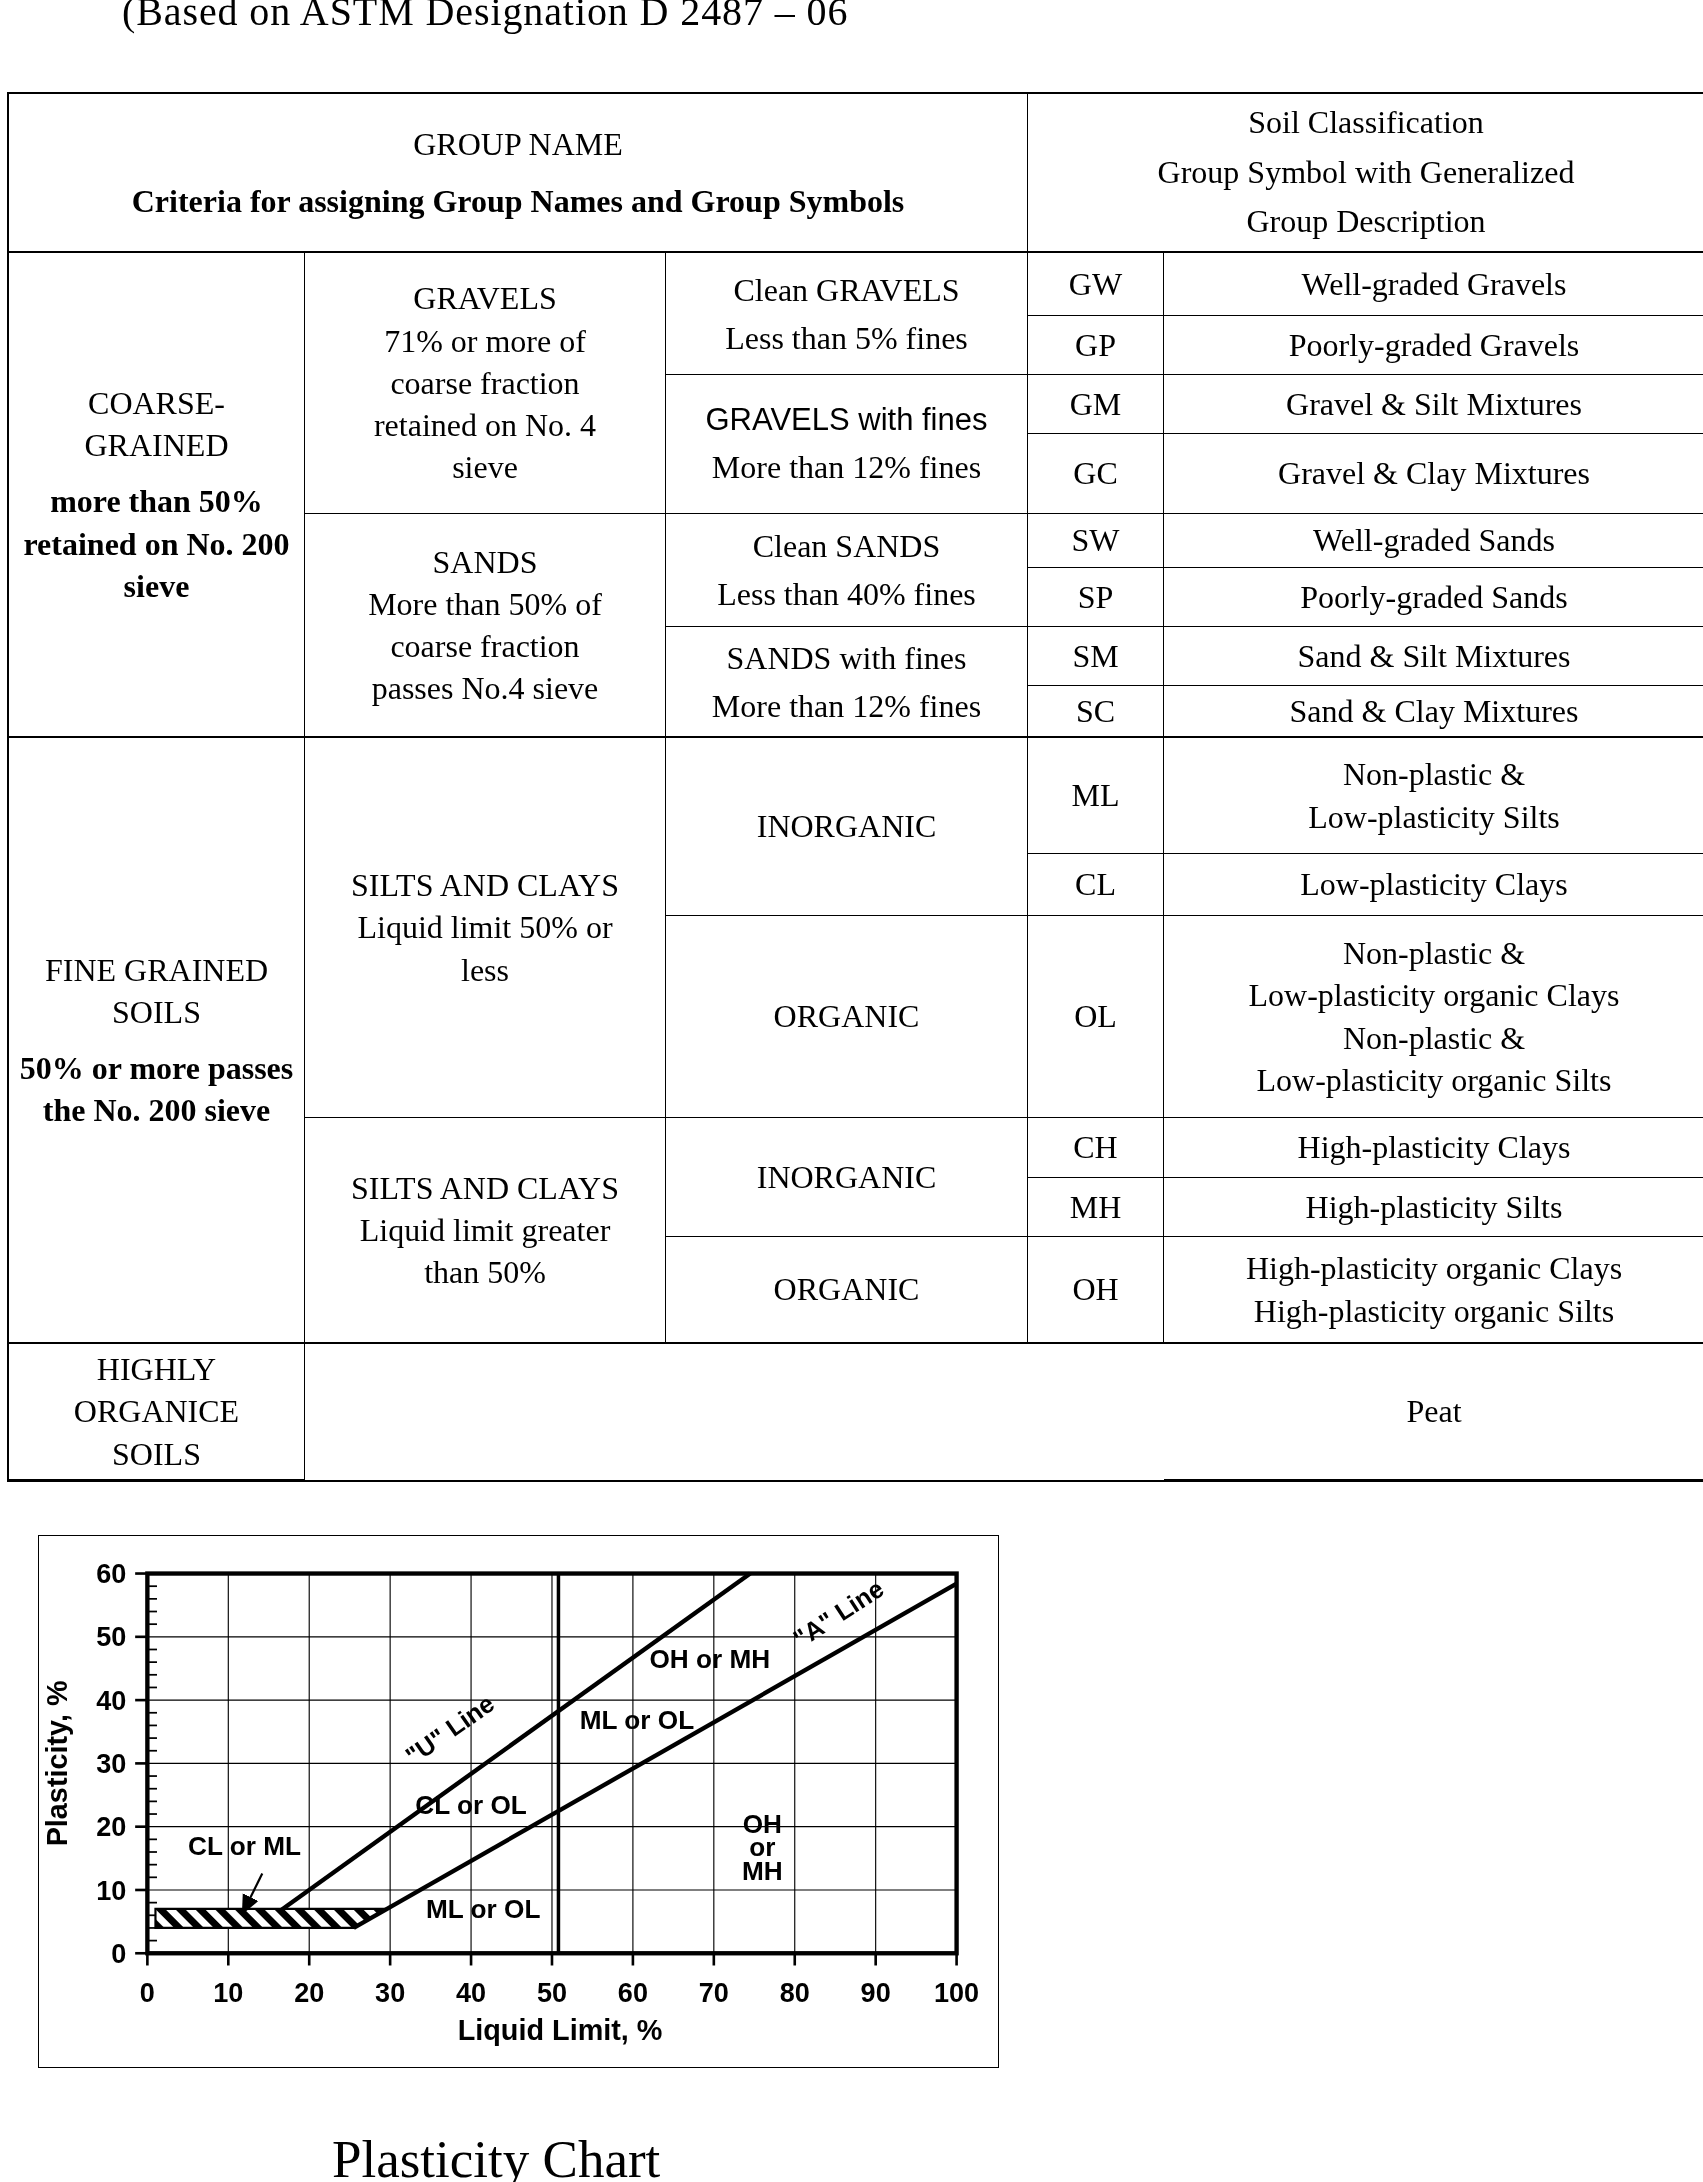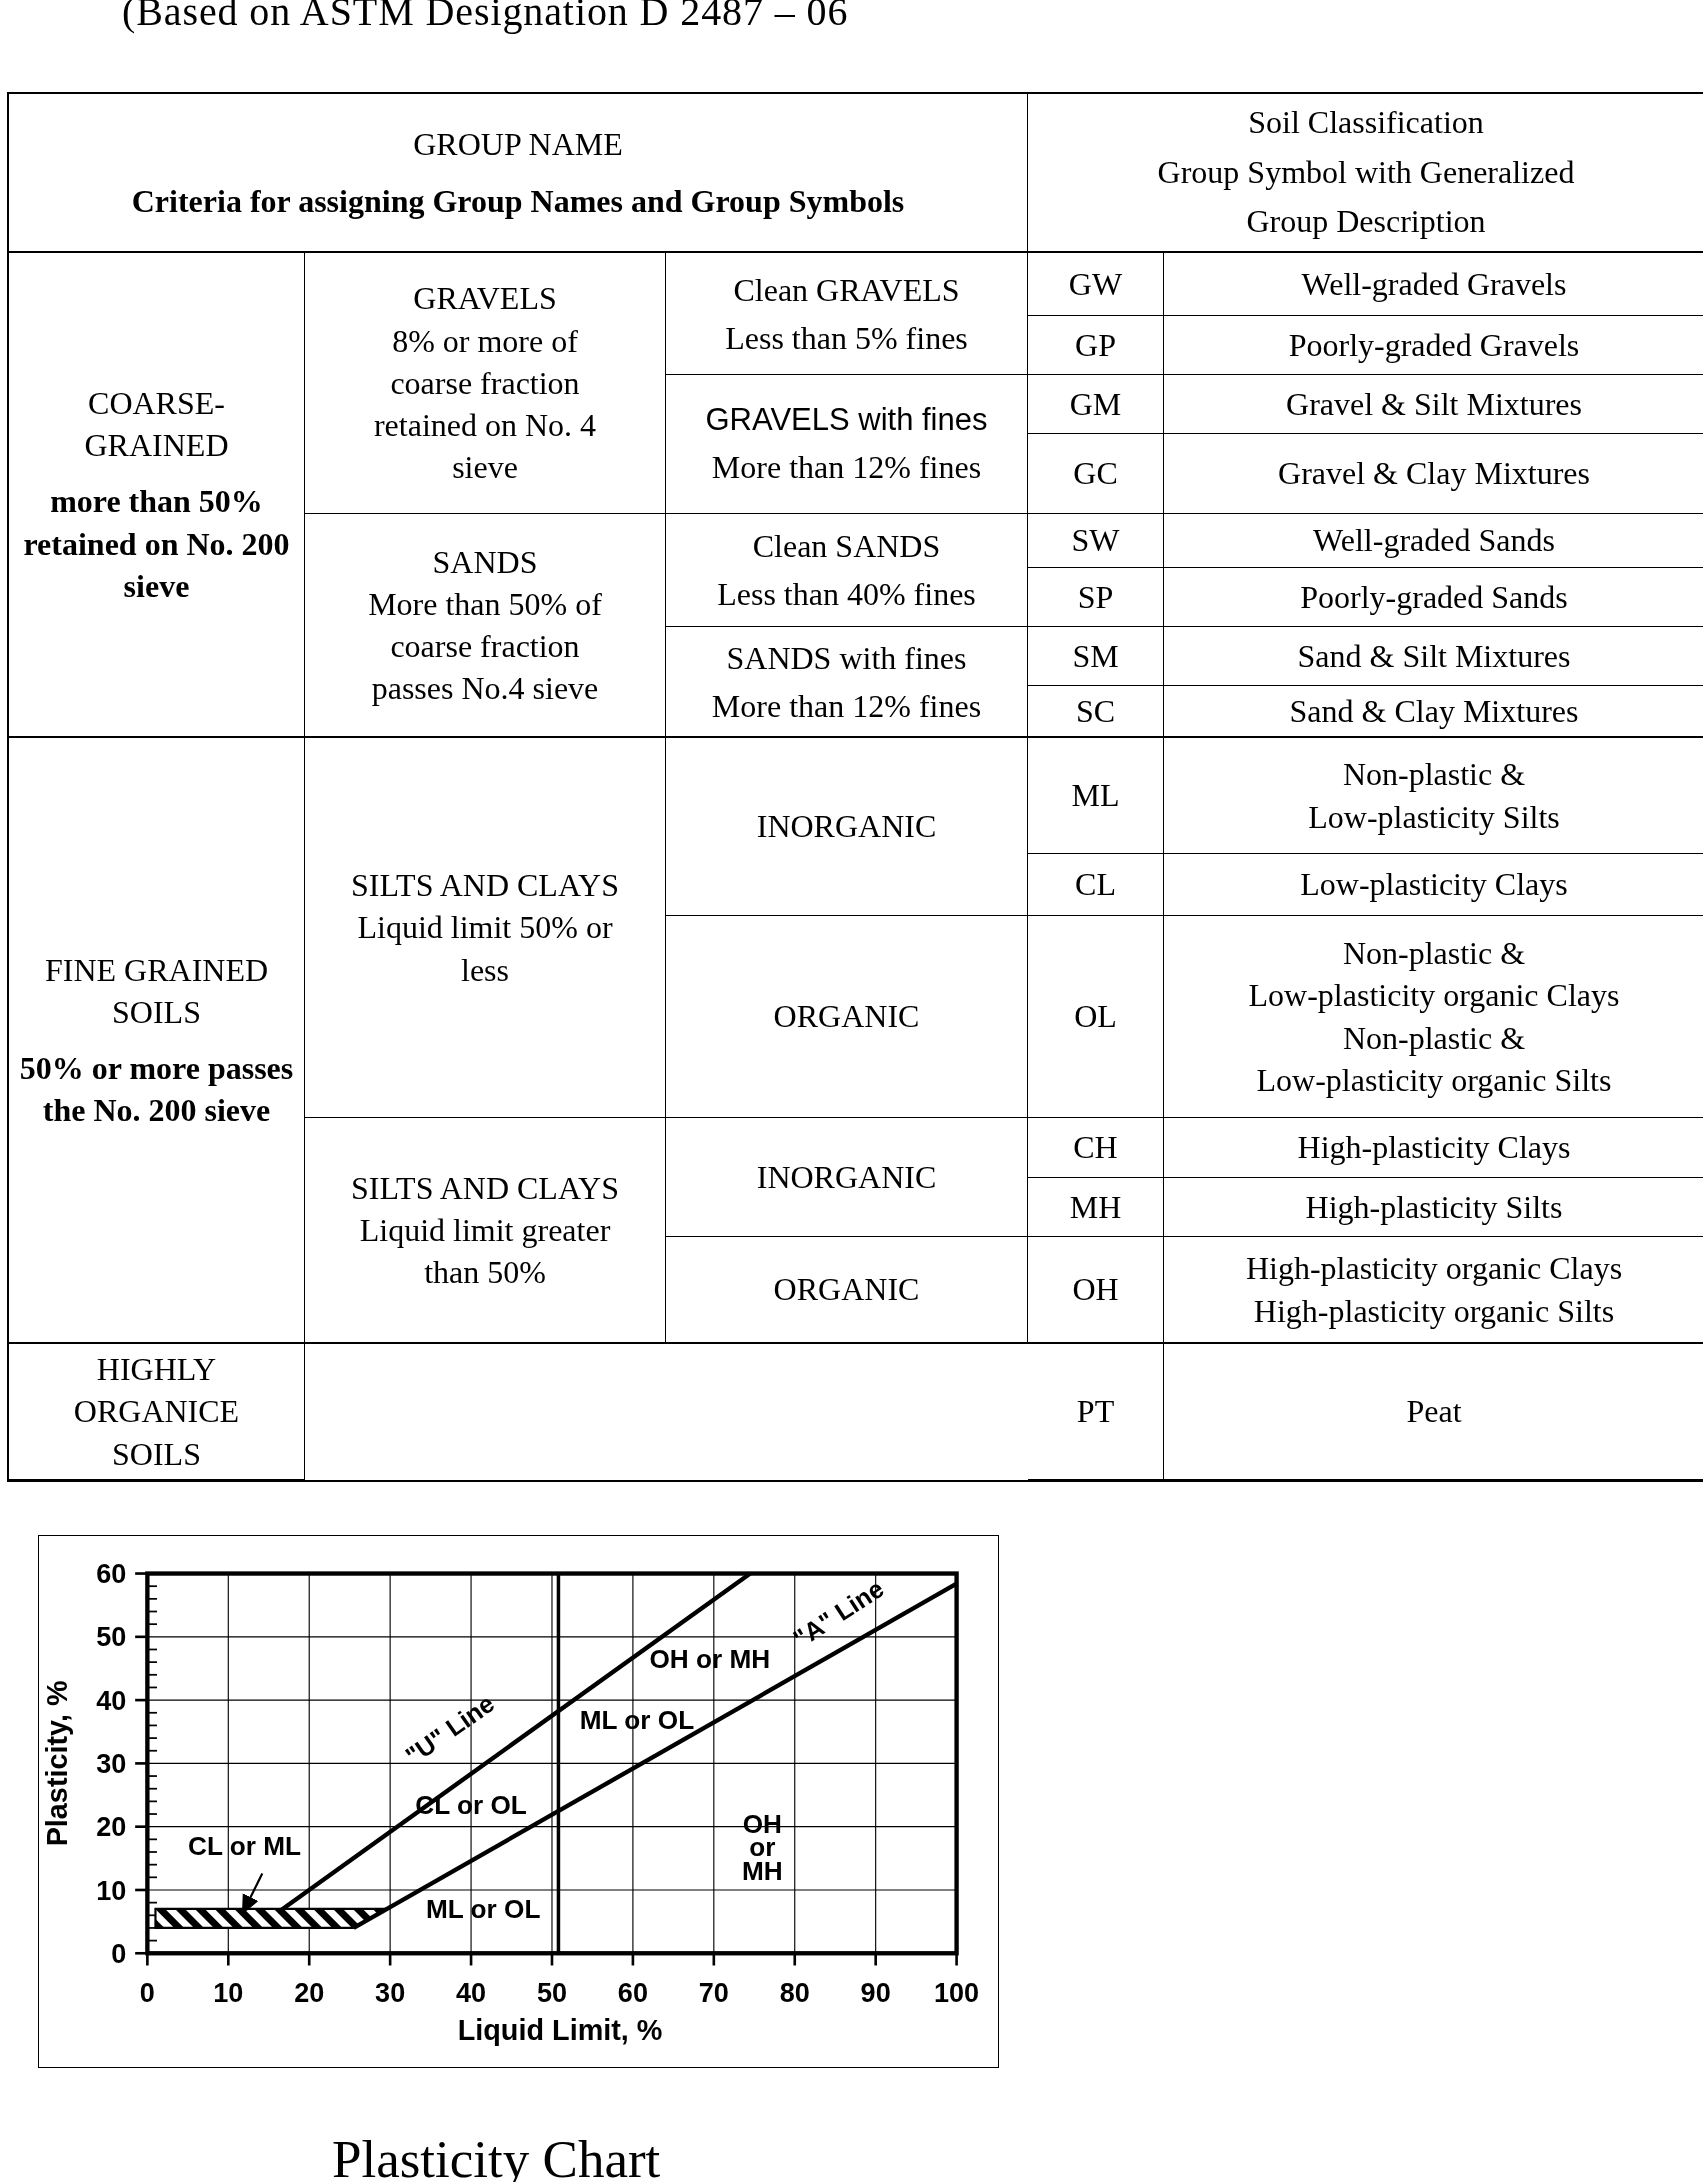--- a/index.html
+++ b/index.html
@@ -59,21 +59,21 @@
 Group Description</div>
 
     <div class="cell b3" style="grid-column:1;grid-row:2/10">
       <span class="pre">COARSE-
 GRAINED</span>
       <span class="pre gap-top">more than 50%
 retained on No. 200
 sieve</span>
     </div>
     <div class="cell pre" style="grid-column:2;grid-row:2/6">GRAVELS
-8% or more of
+71% or more of
 coarse fraction
 retained on No. 4
 sieve</div>
     <div class="cell b3 pre" style="grid-column:2;grid-row:6/10">SANDS
 More than 50% of
 coarse fraction
 passes No.4 sieve</div>
 
     <div class="cell pre loose" style="grid-column:3;grid-row:2/4">Clean GRAVELS
 Less than 5% fines</div>
@@ -135,21 +135,20 @@
     <div class="cell" style="grid-column:5;grid-row:13">High-plasticity Clays</div>
     <div class="cell" style="grid-column:4;grid-row:14">MH</div>
     <div class="cell" style="grid-column:5;grid-row:14">High-plasticity Silts</div>
     <div class="cell b3" style="grid-column:4;grid-row:15">OH</div>
     <div class="cell b3 pre" style="grid-column:5;grid-row:15">High-plasticity organic Clays
 High-plasticity organic Silts</div>
 
     <div class="cell pre" style="grid-column:1;grid-row:16">HIGHLY
 ORGANICE
 SOILS</div>
-    <div class="cell" style="grid-column:4;grid-row:16">PT</div>
     <div class="cell" style="grid-column:5;grid-row:16">Peat</div>
   </div>
 
   <div id="figure-box">
     <svg id="chart-svg" width="957" height="529" viewBox="0 0 1096 606" xmlns="http://www.w3.org/2000/svg">
         <defs>
           <pattern id="hatch" width="16" height="16" patternUnits="userSpaceOnUse" patternTransform="rotate(-45)">
             <rect width="16" height="16" fill="#fff"></rect>
             <rect width="8" height="16" fill="#000000"></rect>
           </pattern>

